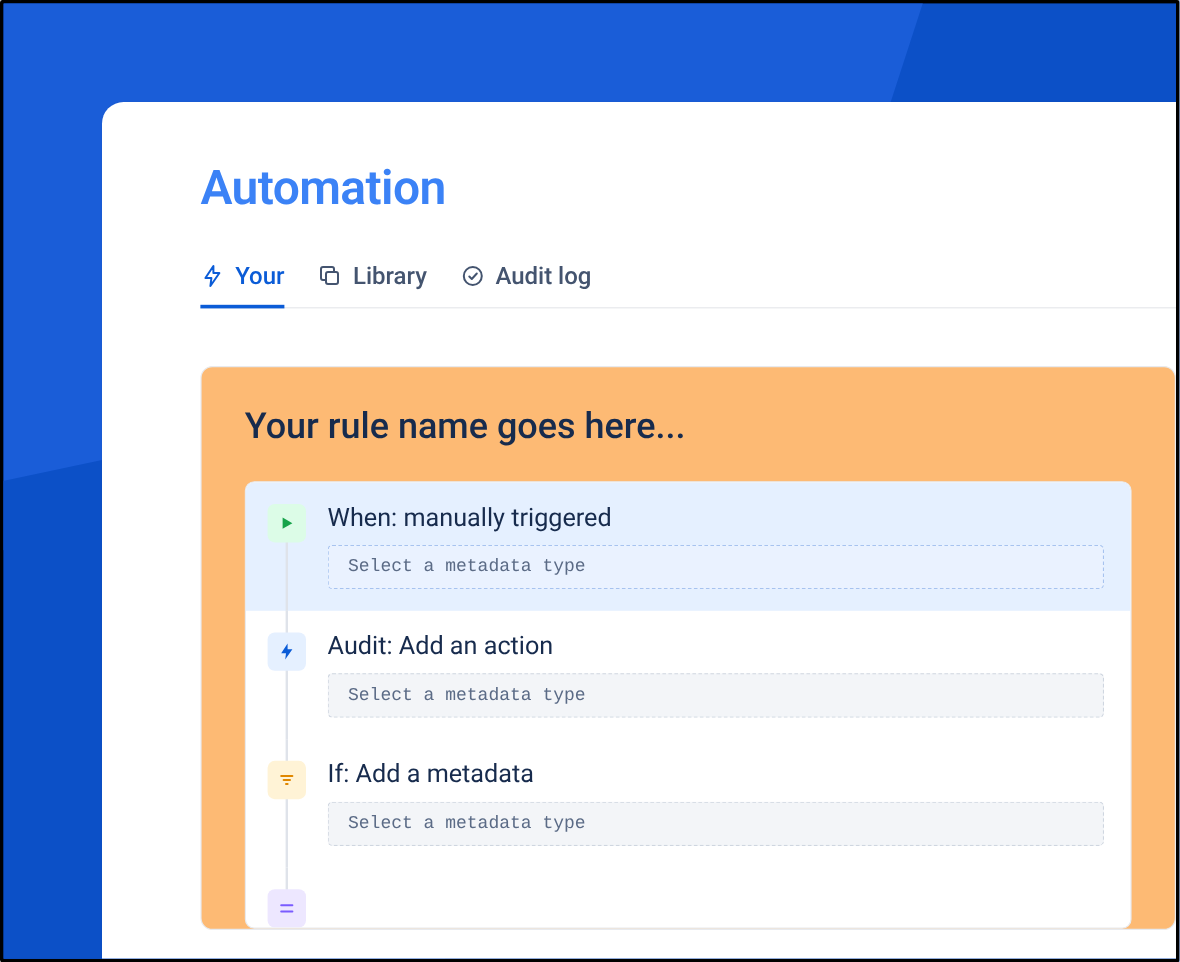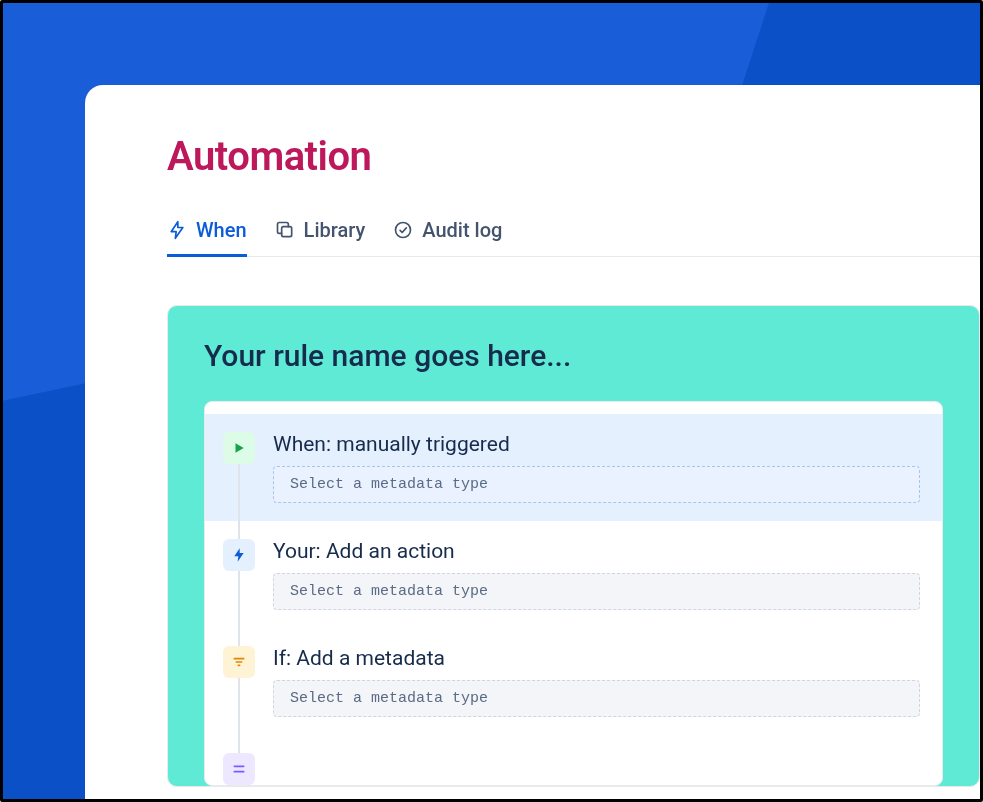--- a/index.html
+++ b/index.html
@@ -50,21 +50,21 @@
       right: 0;
       bottom: 0;
       background: #fff;
       border-top-left-radius: 18px;
       padding: 48px 0 0 82px;
       box-shadow: 0 0 0 1px rgba(0,0,0,0.02);
     }
     .page-title {
       font-size: 40px;
       font-weight: 600;
-      color: #be185d;
+      color: #3b82f6;
       letter-spacing: -0.5px;
     }
     .tabs {
       display: flex;
       gap: 28px;
       margin-top: 38px;
       border-bottom: 1px solid #e6e8ec;
     }
     .tab {
       display: flex;
@@ -85,21 +85,21 @@
       position: absolute;
       left: 0;
       right: 0;
       bottom: -1px;
       height: 3px;
       background: #0b5cd7;
     }
     .tab svg { flex-shrink: 0; }
     .rule-card {
       margin-top: 48px;
-      background: #5eead4;
+      background: #fdba74;
       border: 1px solid #e8eaee;
       border-radius: 10px;
       padding: 32px 36px 0 36px;
       margin-right: 0;
     }
     .rule-name {
       font-size: 30px;
       font-weight: 500;
       color: #172b4d;
       margin-bottom: 28px;
@@ -113,21 +113,20 @@
     }
     .step {
       display: flex;
       align-items: flex-start;
       padding: 18px 22px 18px 18px;
       gap: 18px;
       position: relative;
     }
     .step.selected {
       background: #e5f0ff;
-      margin-top: 12px;
     }
     .step-icon {
       width: 32px;
       height: 32px;
       border-radius: 6px;
       display: flex;
       align-items: center;
       justify-content: center;
       flex-shrink: 0;
       position: relative;
@@ -187,21 +186,21 @@
   </div>
 
   <div class="panel">
     <h1 class="page-title">Automation</h1>
 
     <div class="tabs">
       <div class="tab active">
         <svg width="20" height="20" viewBox="0 0 24 24" fill="none" stroke="#0b5cd7" stroke-width="2" stroke-linecap="round" stroke-linejoin="round">
           <path d="M13 2 L5 14 L11 14 L10 22 L19 9 L13 9 Z"></path>
         </svg>
-        <span>When</span>
+        <span>Your</span>
       </div>
       <div class="tab">
         <svg width="20" height="20" viewBox="0 0 24 24" fill="none" stroke="#44546f" stroke-width="2" stroke-linecap="round" stroke-linejoin="round">
           <rect x="8" y="8" width="12" height="12" rx="2"></rect>
           <path d="M16 8 V5 a2 2 0 0 0 -2 -2 H5 a2 2 0 0 0 -2 2 v9 a2 2 0 0 0 2 2 h3"></path>
         </svg>
         <span>Library</span>
       </div>
       <div class="tab">
         <svg width="20" height="20" viewBox="0 0 24 24" fill="none" stroke="#44546f" stroke-width="2" stroke-linecap="round" stroke-linejoin="round">
@@ -231,21 +230,21 @@
         </div>
 
         <div class="step">
           <div class="connector"></div>
           <div class="step-icon icon-blue">
             <svg width="16" height="16" viewBox="0 0 24 24" fill="#0b5cd7">
                 <path d="M13 2 L5 14 L11 14 L10 22 L19 9 L13 9 Z"></path>
               </svg>
           </div>
           <div class="step-body">
-            <div class="step-title">Your: Add an action</div>
+            <div class="step-title">Audit: Add an action</div>
             <div class="meta-slot">Select a metadata type</div>
           </div>
         </div>
 
         <div class="step">
           <div class="connector"></div>
           <div class="step-icon icon-yellow">
             <svg width="16" height="16" viewBox="0 0 24 24" fill="none" stroke="#e08700" stroke-width="2.5" stroke-linecap="round">
                 <line x1="5" y1="7" x2="19" y2="7"></line>
                 <line x1="8" y1="12" x2="16" y2="12"></line>

